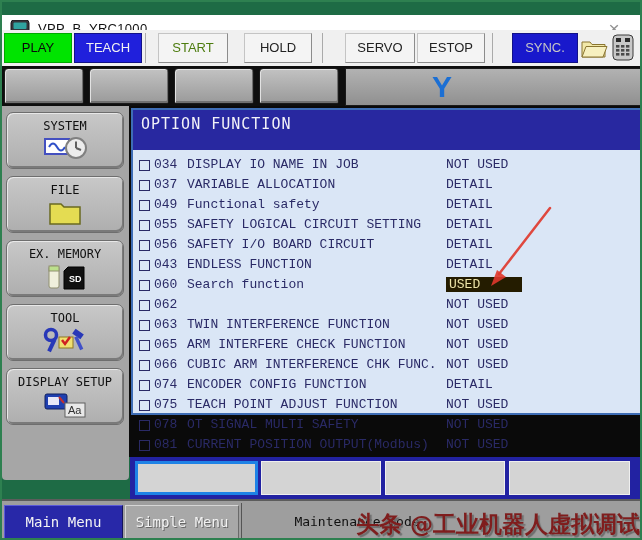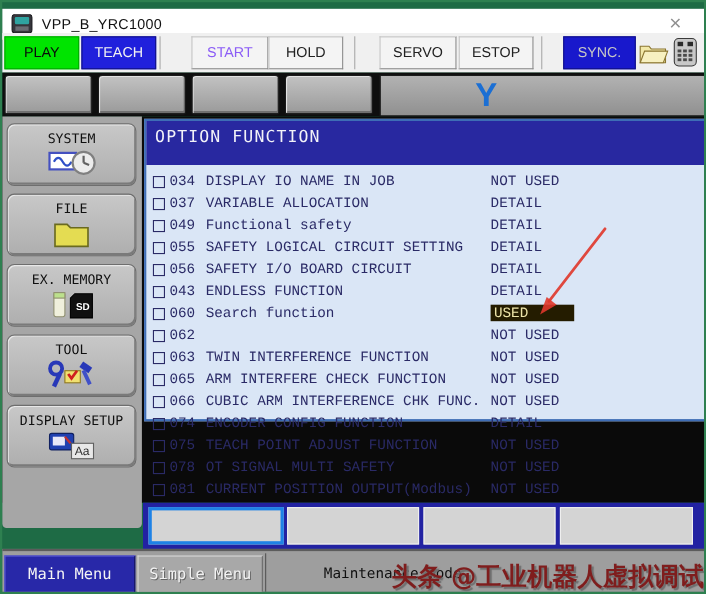--- a/index.html
+++ b/index.html
@@ -2,33 +2,33 @@
 <html><head>
 <meta charset="utf-8">
 <style>
   * { margin:0; padding:0; box-sizing:border-box; }
   body { background:#1E6B45; font-family:"Liberation Sans", sans-serif; }
   .screen { position:relative; width:642px; height:540px; background:#1E6B45; overflow:hidden;
             border:2px solid #2E8050; }
   .abs { position:absolute; }
 
   
-  .titlebar { left:0; top:6px; width:638px; height:28px; background:#FFFFFF; border-bottom:1px solid #eab308; }
+  .titlebar { left:0; top:13px; width:638px; height:28px; background:#FFFFFF; border-bottom:1px solid #eab308; }
   .app-icon { left:8px; top:5px; width:20px; height:18px; }
   .title-text { left:36px; top:6px; font-size:13px; color:#111; letter-spacing:0.3px; }
   .close-x { left:600px; top:2px; width:24px; height:24px; color:#909090; font-size:19px;
              text-align:center; line-height:24px; cursor:default; }
 
   
   .toolbar { left:0; top:28px; width:638px; height:36px; background:#F0F0F0; }
   .tb-btn { position:absolute; top:3px; height:30px; font-size:13px; text-align:center;
             line-height:28px; border:1px solid #999; }
   .tb-play  { left:2px;  width:68px;  background:#00E400; color:#0A0A0A; border-color:#0A0; }
   .tb-teach { left:72px; width:68px;  background:#2020DC; color:#F2F2F2; border-color:#118; }
-  .tb-start { left:172px; width:70px; background:#F4F4F4; color:#8b5cf6; border-color:#C4C4C4 #8C8C8C #8C8C8C #C4C4C4; }
+  .tb-start { left:156px; width:70px; background:#F4F4F4; color:#4d7c0f; border-color:#C4C4C4 #8C8C8C #8C8C8C #C4C4C4; }
   .tb-hold  { left:242px; width:68px; background:#F4F4F4; color:#222; border-color:#C4C4C4 #8C8C8C #8C8C8C #C4C4C4; }
   .tb-servo { left:343px; width:70px; background:#F4F4F4; color:#222; border-color:#C4C4C4 #8C8C8C #8C8C8C #C4C4C4; }
   .tb-estop { left:415px; width:68px; background:#F4F4F4; color:#222; border-color:#C4C4C4 #8C8C8C #8C8C8C #C4C4C4; }
   .tb-sync  { left:510px; width:66px; background:#1818CC; color:#C6C6C6; border-color:#118; }
   .tb-sep { position:absolute; top:3px; width:1px; height:30px; background:#AAA; }
   .tb-iconbtn { position:absolute; top:3px; height:30px; width:30px; background:#F0F0F0; border:none; }
 
   
   .keyrow { left:0; top:64px; width:642px; height:40px; background:#0E0E0E; }
   .key-blank { position:absolute; top:2px; height:36px; width:80px;
@@ -46,21 +46,21 @@
   .side-btn { position:absolute; left:4px; width:118px; height:57px;
               background:linear-gradient(180deg,#C8C8C8,#AEAEAE);
               border:1px solid #6E6E6E; border-radius:7px;
               box-shadow:inset 1px 1px 0 #E8E8E8, inset -1px -2px 0 #7A7A7A;
               text-align:center; }
   .side-label { display:block; margin-top:6px; font-family:"DejaVu Sans Mono", monospace;
                 font-size:12px; color:#101010; }
   .side-icon { display:block; margin-top:2px; height:28px; }
 
   
-  .panel { left:129px; top:106px; width:511px; height:275px; background:#DAE6F6;
+  .panel { left:129px; top:106px; width:511px; height:307px; background:#DAE6F6;
            border:2px solid #3E6DB5; }
   .panel-header { position:absolute; left:0; top:0; width:507px; height:40px; background:#2828A0; }
   .panel-title { position:absolute; left:8px; top:5px; font-family:"DejaVu Sans Mono", monospace;
                  font-size:15px; color:#F2F2F8; letter-spacing:1px; }
   .row-list { position:absolute; left:0; top:46px; width:507px; }
   .opt-row { position:relative; height:20px; }
   .opt-row .chk { position:absolute; left:6px; top:4px; width:11px; height:11px;
                   border:1px solid #2A2A66; background:transparent; }
   .opt-row span { font-family:Liberation Mono, monospace; font-size:13px; color:#2A2A66;
                   white-space:pre; }

